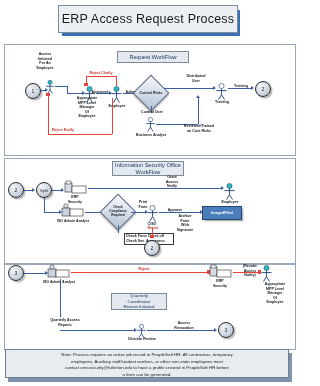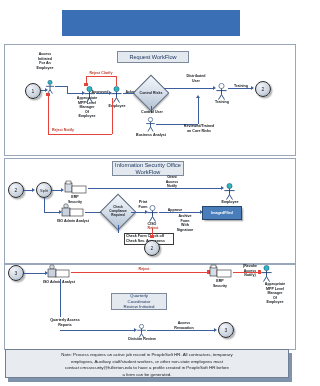--- a/index.html
+++ b/index.html
@@ -73,20 +73,23 @@
         background:#e8ecf1;border:1px solid #6f7f94;box-sizing:border-box;padding:2px 6px;}
   .note p{margin:0;font-size:4.4px;line-height:1.48;color:#17191c;text-align:center;}
   .note .t{display:block;}
 </style>
 </head>
 <body>
 
 <div id="page">
 
   <div class="title-shadow"></div>
+  <div class="title-box">
+    <span>ERP Access Request Process</span>
+  </div>
 
   <div class="panel" id="panel1"></div>
 
   <div class="sec-hdr" style="left:117px;top:51px;width:72px;height:12px;">
     <span>Request WorkFlow</span>
   </div>
 
   <div class="circ" style="left:25px;top:83px;">
     <span>1</span>
   </div>

